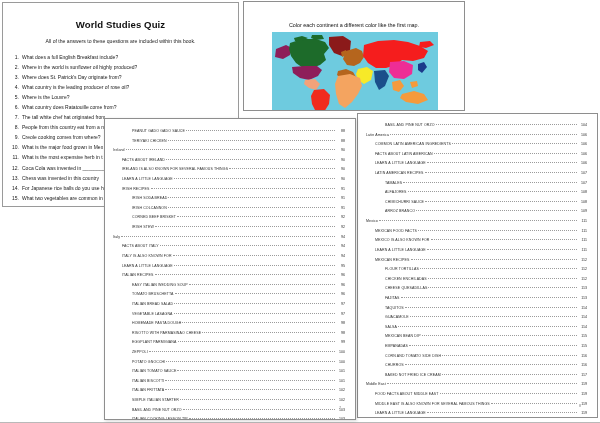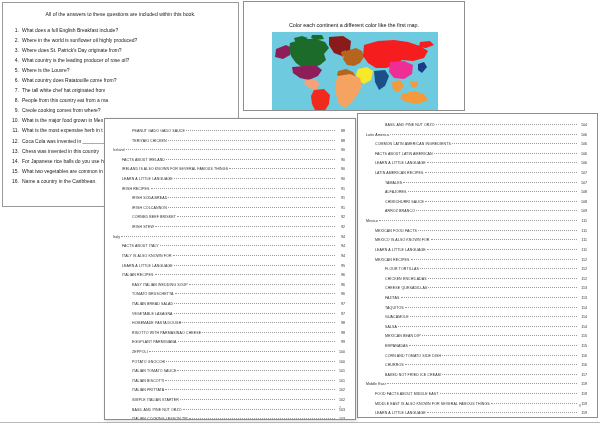--- a/index.html
+++ b/index.html
@@ -132,20 +132,21 @@
     position:absolute;left:0;bottom:0;width:600px;height:1px;
     background:#b9b9b9;
   }
 </style>
 </head>
 <body>
 
 <div class="stage">
 
   <div class="sheet" id="quiz-page">
+    <div class="quiz-title">World Studies Quiz</div>
     <div class="quiz-sub">All of the answers to these questions are included within this book.</div>
     <ul class="quiz-list" id="quiz-list">
         <li>
           <span class="qnum">1.</span>
           <span class="qtext">What does a full English Breakfast include?</span>
         </li>
         <li>
           <span class="qnum">2.</span>
           <span class="qtext">Where in the world is sunflower oil highly produced?</span>
         </li>

